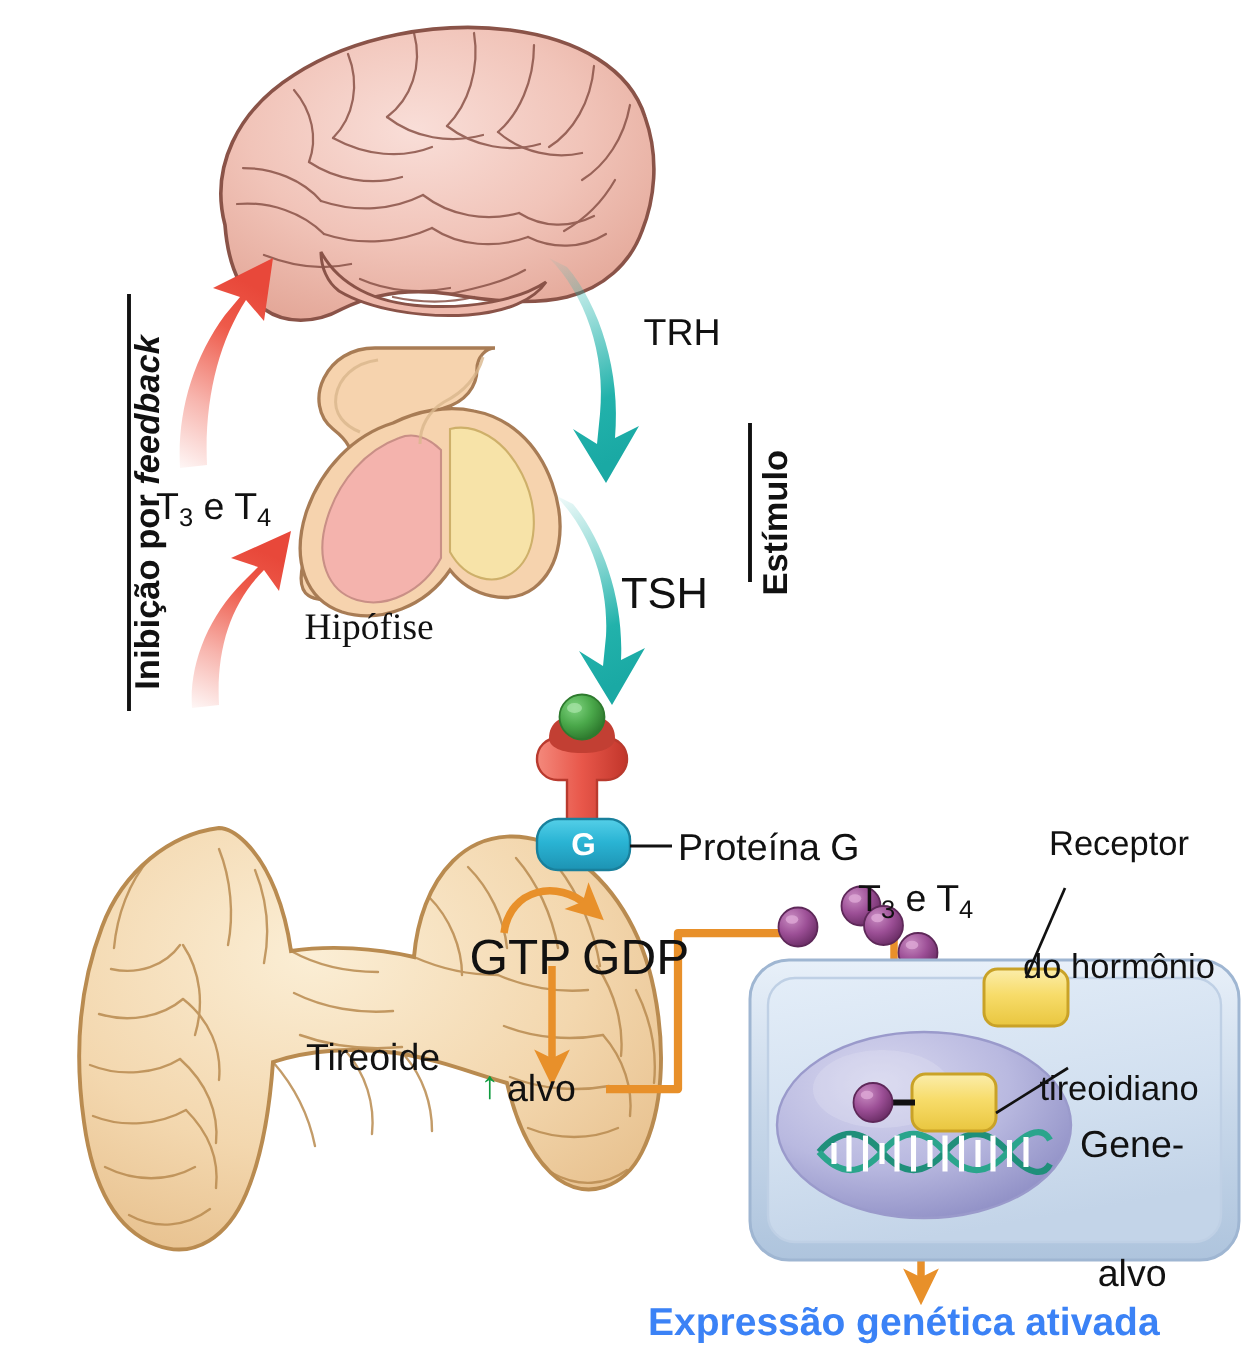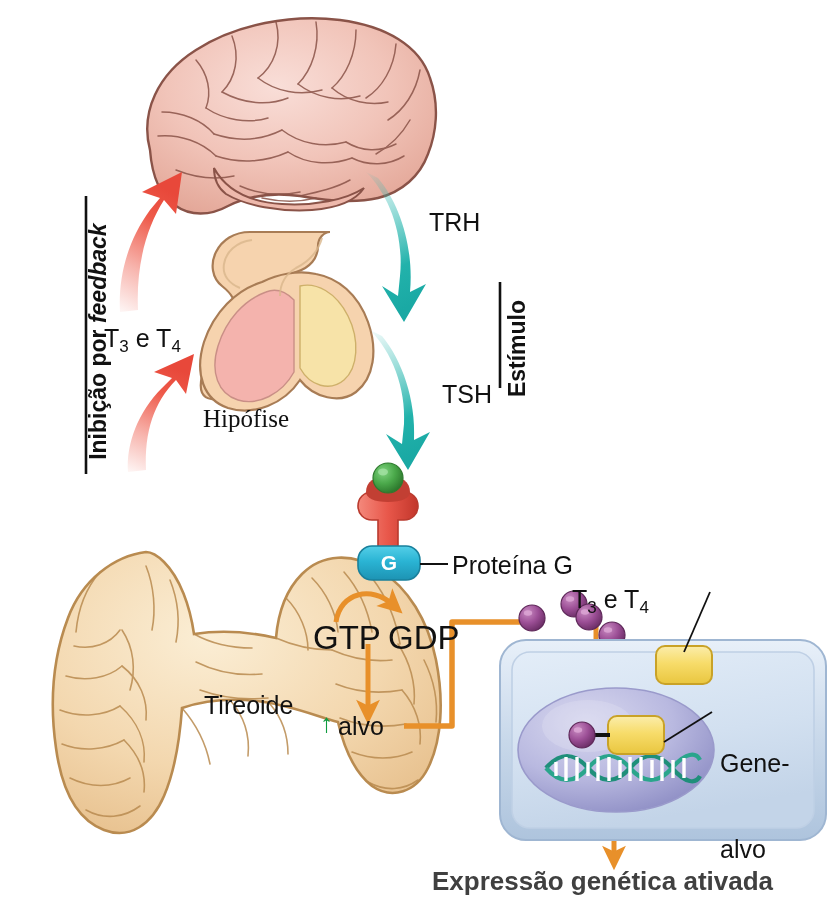--- a/index.html
+++ b/index.html
@@ -325,40 +325,45 @@
 <div class="lbl lbl-bold vert" style="left:-60px;top:321px;width:290px;text-align:center;font-size:23px;transform:rotate(-90deg);">
   <span>Inibição por </span><span style="font-style:italic">feedback</span>
 </div>
 
 <div class="lbl" style="left:104px;top:324px;font-size:25px;">T<span class="sub">3</span> e T<span class="sub">4</span></div>
 
 <div class="lbl" style="left:203px;top:405px;font-size:25px;font-family:Liberation Serif, serif;">Hipófise</div>
 
 <div class="lbl" style="left:429px;top:208px;font-size:25px;">TRH</div>
 
-<div class="lbl" style="left:442px;top:380px;font-size:25px;">TSH</div>
+<div class="lbl" style="left:414px;top:380px;font-size:29px;">TSH</div>
 
 <div class="lbl lbl-bold vert" style="left:437px;top:335px;width:160px;text-align:center;font-size:23px;transform:rotate(-90deg);">Estímulo</div>
 
 
 <div class="lbl" style="left:452px;top:551px;font-size:25px;">Proteína G</div>
 
 <div class="lbl" style="left:313px;top:619px;font-size:33px;">GTP</div>
 
 <div class="lbl" style="left:388px;top:619px;font-size:33px;">GDP</div>
 
 <div class="lbl" style="left:320px;top:708px;font-size:26px;font-weight:bold;color:#0f9b3f;">↑</div>
 
 <div class="lbl" style="left:338px;top:712px;font-size:25px;">alvo</div>
 
 <div class="lbl" style="left:204px;top:691px;font-size:25px;">Tireoide</div>
 
 <div class="lbl" style="left:572px;top:585px;font-size:25px;">T<span class="sub">3</span> e T<span class="sub">4</span></div>
 
-
-<div class="lbl" style="left:720px;top:692px;font-size:25px;line-height:1.14;">
+<div class="lbl" style="left:669px;top:495px;width:154px;text-align:center;font-size:23px;line-height:1.18;">
+  <div>Receptor</div>
+  <div>do hormônio</div>
+  <div>tireoidiano</div>
+</div>
+
+<div class="lbl" style="left:720px;top:692px;font-size:25px;line-height:1.14;text-align:center;">
   <div>Gene-</div>
   <div>alvo</div>
 </div>
 
-<div class="lbl lbl-bold" style="left:432px;top:866px;font-size:26px;color:#404040;">Expressão genética ativada</div>
+<div class="lbl lbl-bold" style="left:432px;top:866px;font-size:26px;color:#3b82f6;">Expressão genética ativada</div>
 
 </div>
 
 </body></html>

